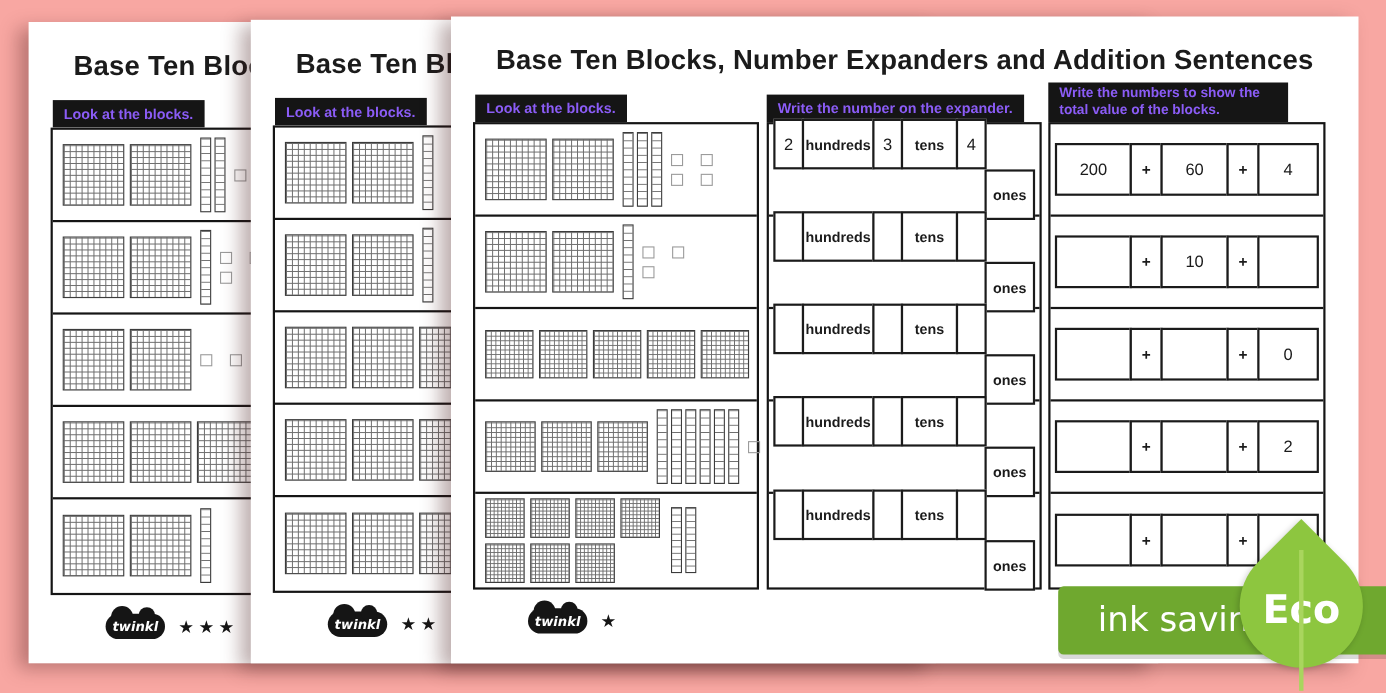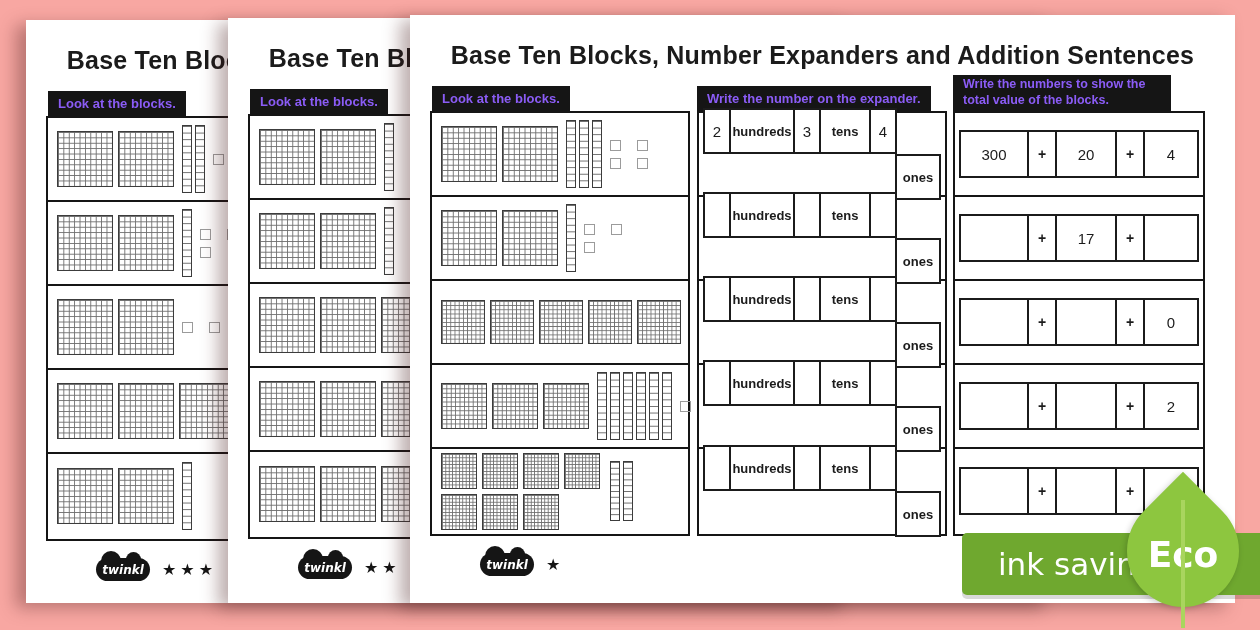--- a/index.html
+++ b/index.html
@@ -548,32 +548,32 @@
               <div class="cell digit"></div>
               <div class="cell lab w1">tens</div>
               <div class="cell digit"></div>
               <div class="cell lab w2">ones</div>
             </div>
           </div>
         </div>
         <div class="tbl c3">
           <div class="trow center">
             <div class="strip">
-              <div class="cell val v0 first">300</div>
-              <div class="cell plus">+</div>
-              <div class="cell val v1">20</div>
+              <div class="cell val v0 first">200</div>
+              <div class="cell plus">+</div>
+              <div class="cell val v1">60</div>
               <div class="cell plus">+</div>
               <div class="cell val v2">4</div>
             </div>
           </div>
           <div class="trow center">
             <div class="strip">
               <div class="cell val v0 first"></div>
               <div class="cell plus">+</div>
-              <div class="cell val v1">17</div>
+              <div class="cell val v1">10</div>
               <div class="cell plus">+</div>
               <div class="cell val v2"></div>
             </div>
           </div>
           <div class="trow center">
             <div class="strip">
               <div class="cell val v0 first"></div>
               <div class="cell plus">+</div>
               <div class="cell val v1"></div>
               <div class="cell plus">+</div>

